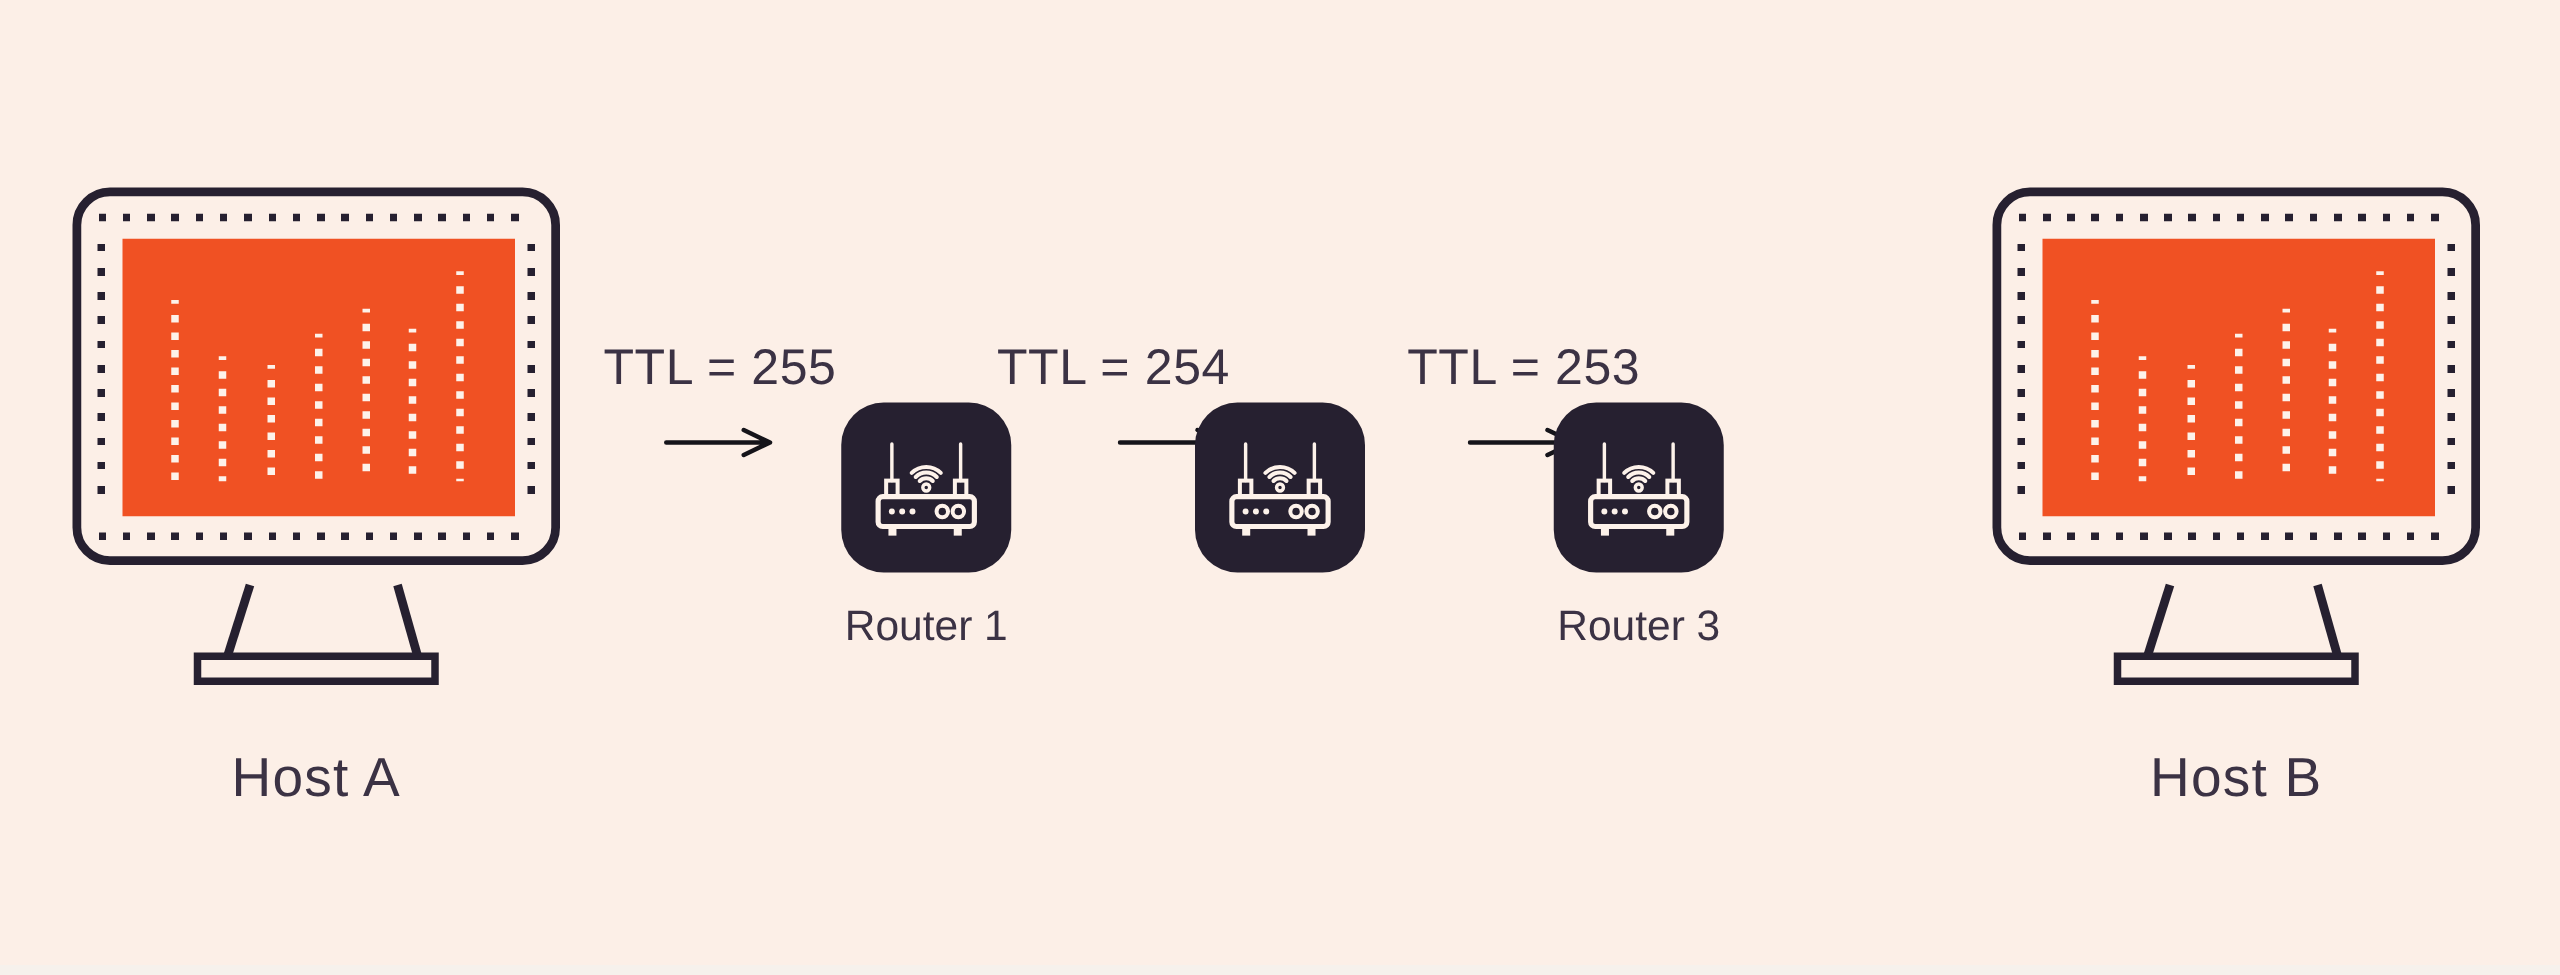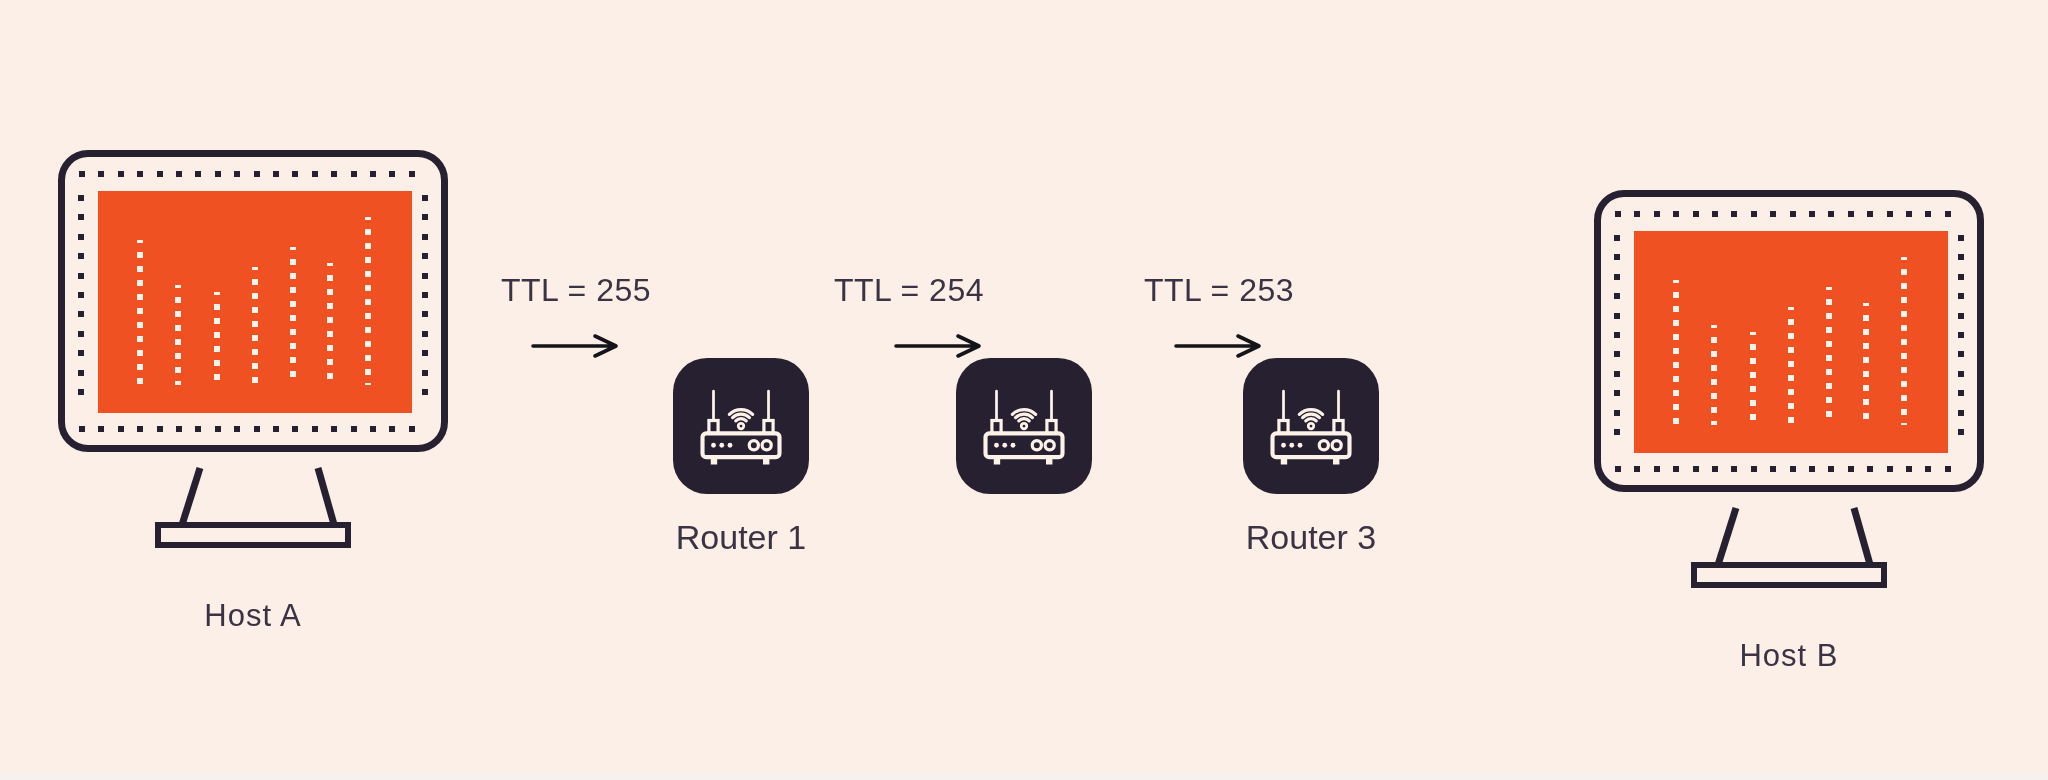--- a/index.html
+++ b/index.html
@@ -7,21 +7,21 @@
     position:relative;
     width:2048px;height:780px;
     background:var(--background,#fcefe7);
     overflow:hidden;
     font-family:"Liberation Sans", sans-serif;
     color:var(--text,#3b3244);
   }
   
   .host{position:absolute;top:150px;width:390px;height:520px;margin:0;}
   .host-a{left:58px;}
-  .host-b{left:1594px;margin-top:40px;}
+  .host-b{left:1594px;}
   .monitor{
     position:relative;box-sizing:border-box;
     width:390px;height:302px;
     background:var(--background,#fcefe7);
     border:7px solid var(--dark,#262030);
     border-radius:30px;
   }
   .dots{position:absolute;}
   .dots-top,.dots-bottom{
     left:14px;right:14px;height:6px;
@@ -38,36 +38,36 @@
   .screen{
     position:absolute;left:33px;top:34px;width:314px;height:222px;
     background:var(--accent-orange,#f05123);
   }
   .bars line{stroke:var(--cream,#fdf2ea);stroke-width:6;}
   .stand{position:absolute;left:0;top:312px;}
   .stand .leg{stroke:var(--dark,#262030);stroke-width:7;fill:none;}
   .stand .base{fill:var(--background,#fcefe7);stroke:var(--dark,#262030);stroke-width:6;}
   .host-label{
     position:absolute;top:448px;left:0;width:100%;
-    text-align:center;font-size:31px;letter-spacing:1px;
+    text-align:center;font-size:44px;letter-spacing:1px;
   }
   
   .hop{
     position:absolute;top:272px;width:200px;
     display:flex;flex-direction:column;align-items:center;gap:24px;
   }
   .hop-1{left:476px;}
   .hop-2{left:784px;align-items:flex-end;}
   .hop-3{left:1099px;margin-left:20px;}
   .hop-4{left:1375px;}
-  .ttl{font-size:32px;white-space:nowrap;letter-spacing:0.5px;}
+  .ttl{font-size:40px;white-space:nowrap;letter-spacing:0.5px;}
   .arrow path{stroke:var(--arrow,#15141a);stroke-width:3.6;fill:none;
     stroke-linecap:round;stroke-linejoin:round;}
   
-  .router-g{position:absolute;top:358px;width:136px;text-decoration:underline;}
+  .router-g{position:absolute;top:322px;width:136px;text-decoration:underline;}
   .router-1g{left:673px;}
   .router-2g{left:956px;}
   .router-3g{left:1243px;}
   .router-box{
     width:136px;height:136px;border-radius:34px;
     background:var(--dark,#262030);
     display:flex;align-items:center;justify-content:center;
   }
   .router-icon .st{stroke:var(--cream,#fdf2ea);fill:none;stroke-linecap:round;}
   .router-icon .fl{fill:var(--cream,#fdf2ea);stroke:none;}

